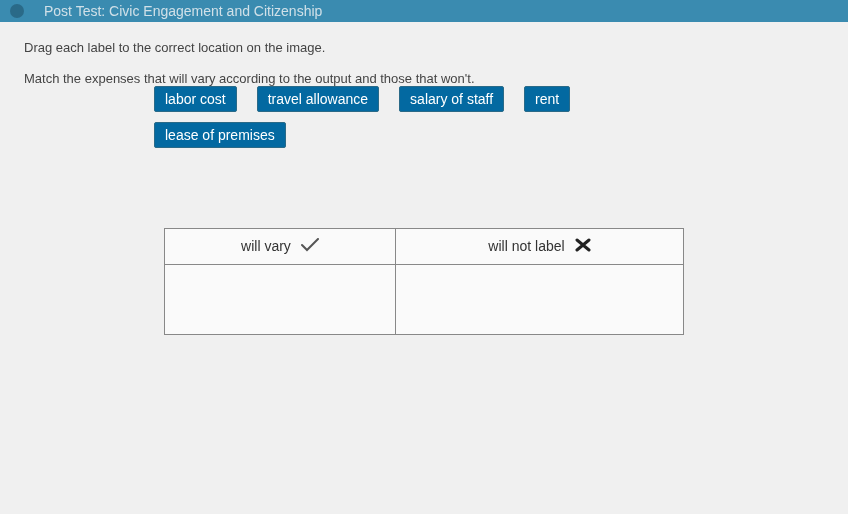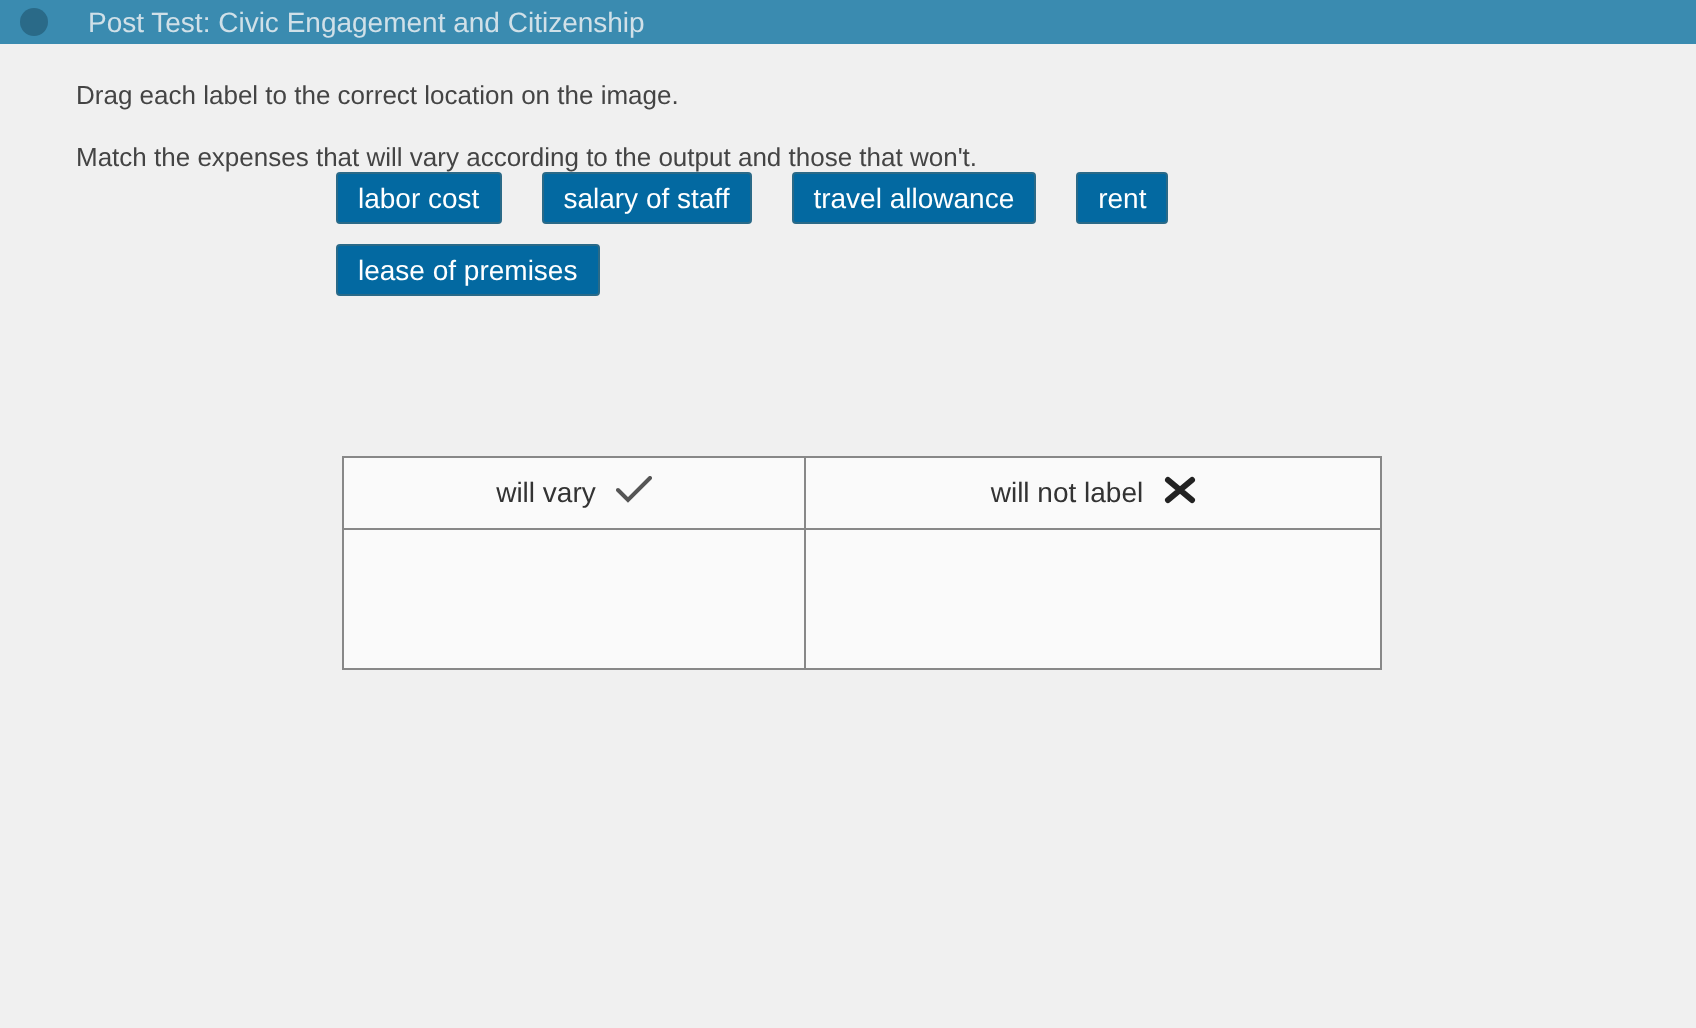--- a/index.html
+++ b/index.html
@@ -27,21 +27,21 @@
   .header-dot {
     width: 14px;
     height: 14px;
     border-radius: 50%;
     background: #2a6a88;
     display: flex;
     align-items: center;
     justify-content: center;
   }
   .content {
-    padding: 18px 24px 0 38px;
+    padding: 18px 24px 0 24px;
     background: #f0f0f0;
     min-height: 492px;
   }
   .instruction {
     font-size: 13px;
     color: #444;
     margin-bottom: 16px;
   }
   .question {
     font-size: 13px;
@@ -104,22 +104,22 @@
     <span>Post Test: Civic Engagement and Citizenship</span>
   </div>
 </div>
 
 <div class="content">
   <p class="instruction">Drag each label to the correct location on the image.</p>
   <p class="question">Match the expenses that will vary according to the output and those that won't.</p>
 
   <div class="labels-row">
     <div class="drag-label">labor cost</div>
+    <div class="drag-label">travel allowance</div>
     <div class="drag-label">salary of staff</div>
-    <div class="drag-label">travel allowance</div>
     <div class="drag-label">rent</div>
   </div>
   <div class="labels-row">
     <div class="drag-label">lease of premises</div>
   </div>
 
   <div class="table-wrap">
     <table class="drop-table">
       <thead>
         <tr>

